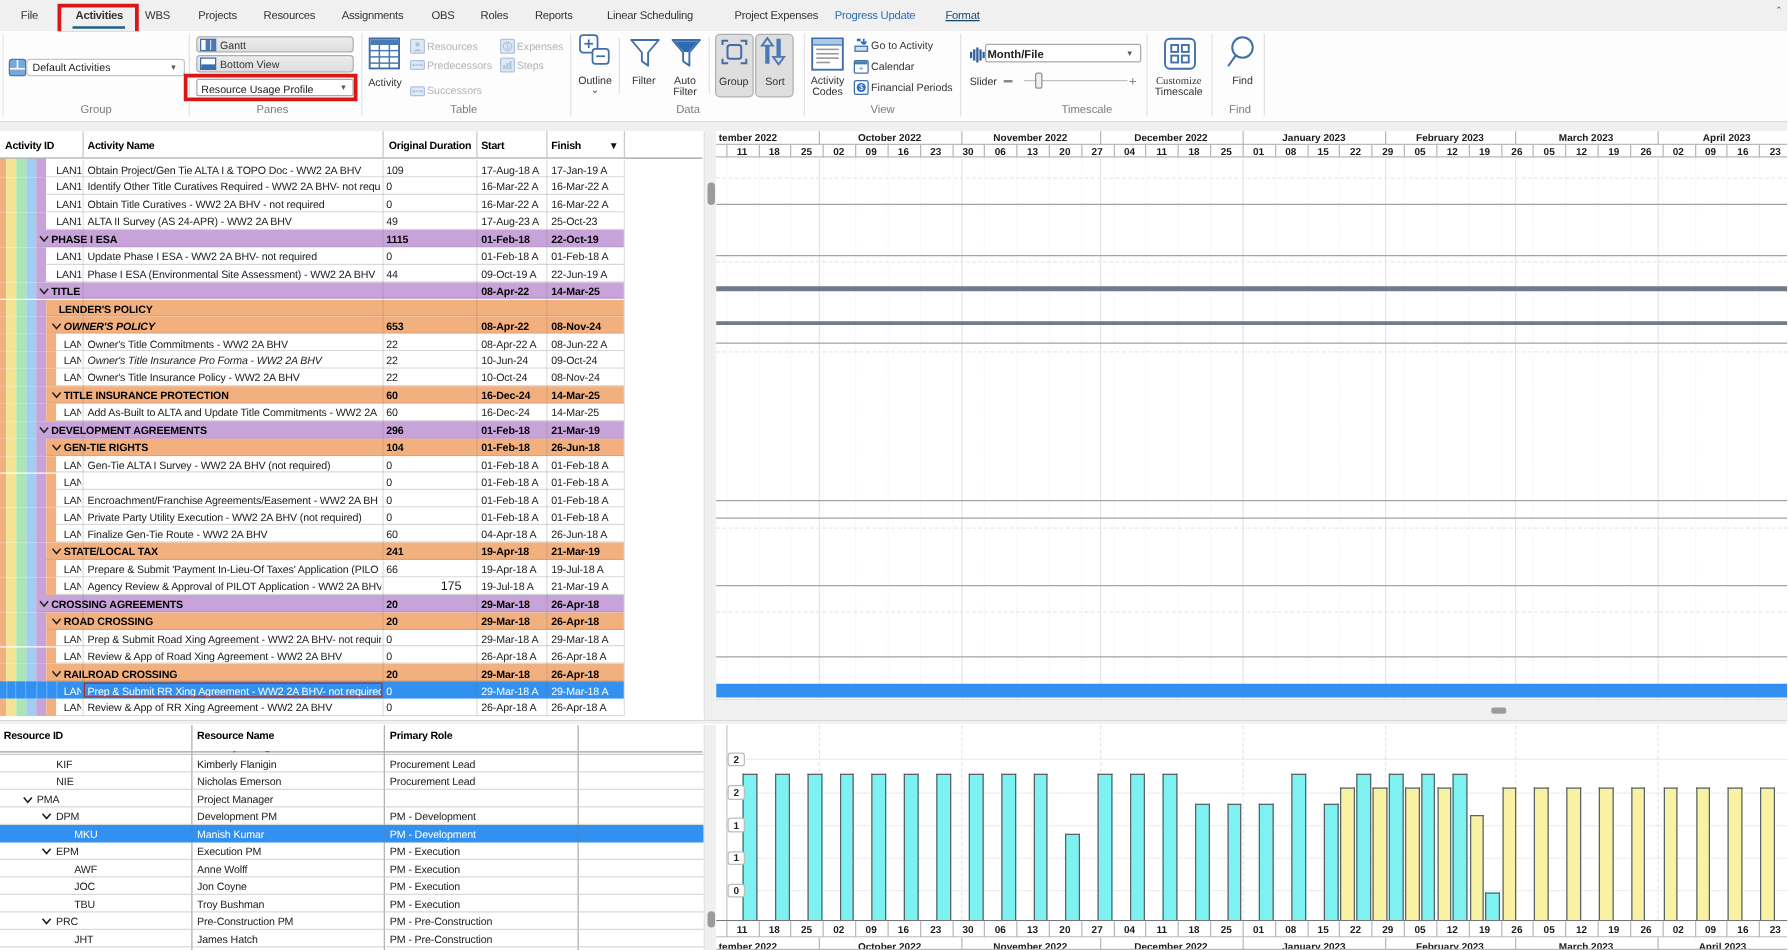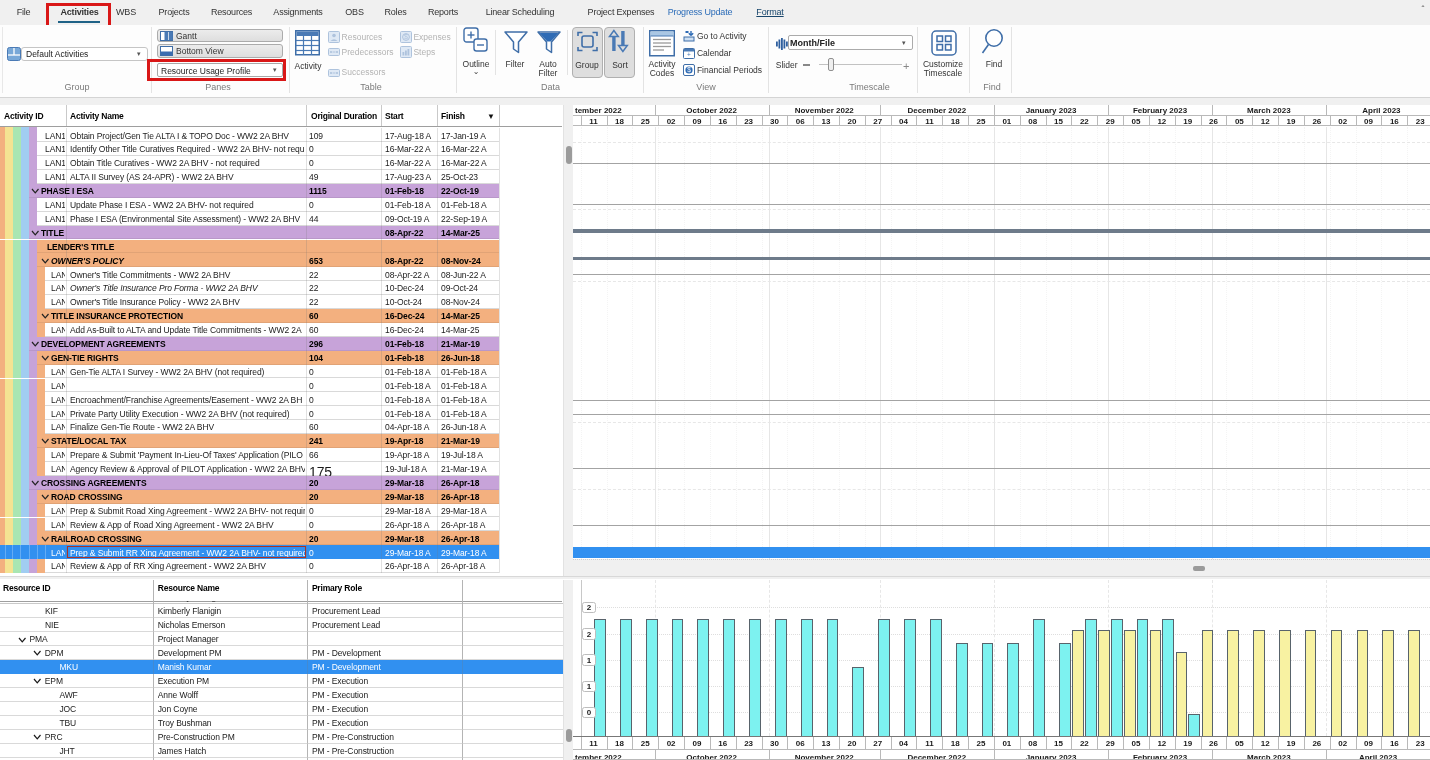--- a/index.html
+++ b/index.html
@@ -210,21 +210,21 @@
 <div class="t" style="left:903px;top:60px;width:10px;height:11px;font-size:11px;color:#888;">+</div>
 <svg style="left:930.5px;top:30px" width="26" height="26" viewBox="0 0 26 26">
 <rect x="1" y="1" width="24" height="24" rx="4" fill="#fff" stroke="#3f6ea8" stroke-width="1.5"></rect>
 <g fill="none" stroke="#3f6ea8" stroke-width="1.5">
 <rect x="6" y="6" width="5.5" height="5.5"></rect>
         <rect x="14.5" y="6" width="5.5" height="5.5"></rect>
 <rect x="6" y="14.5" width="5.5" height="5.5"></rect>
         <rect x="14.5" y="14.5" width="5.5" height="5.5"></rect>
 </g>
     </svg>
-<div class="t c" style="left:915px;top:59px;width:56px;height:11px;font-size:8.5px;color:#333;">Customize</div>
+<div class="t c" style="left:915px;top:59px;width:56px;height:11px;font-size:8.5px;color:#333;font-family:Liberation Serif, serif;">Customize</div>
 <div class="t c" style="left:915px;top:67.5px;width:56px;height:11px;font-size:8.5px;color:#333;">Timescale</div>
 <svg style="left:981px;top:27px" width="28" height="29" viewBox="0 0 28 29">
 <circle cx="13" cy="11" r="8.2" fill="#fff" stroke="#3f6ea8" stroke-width="1.6"></circle>
 <line x1="7.5" y1="17.5" x2="1.5" y2="26" stroke="#3f6ea8" stroke-width="1.6"></line>
 </svg>
 <div class="t c" style="left:975px;top:59px;width:38px;height:11px;font-size:8.5px;color:#333;">Find</div>
 <div style="left:0px;top:100px;width:1430px;height:5px;background:#f0f0f0;"></div>
 <div style="left:0px;top:105px;width:563px;height:21.5px;background:#fff;"></div>
 <div class="t" style="left:4px;top:110.5px;width:120px;height:11px;font-size:8.5px;letter-spacing:-0.2px;color:#000;font-weight:bold;">Activity ID</div>
 <div class="t" style="left:70px;top:110.5px;width:120px;height:11px;font-size:8.5px;letter-spacing:-0.2px;color:#000;font-weight:bold;">Activity Name</div>
@@ -314,39 +314,39 @@
 <div style="left:0px;top:211.70000000000002px;width:5.2px;height:13.9px;background:#f3b07f;"></div>
 <div style="left:5.2px;top:211.70000000000002px;width:7.6000000000000005px;height:13.9px;background:#f4e392;"></div>
 <div style="left:12.8px;top:211.70000000000002px;width:8.0px;height:13.9px;background:#a9e6b2;"></div>
 <div style="left:20.8px;top:211.70000000000002px;width:8.399999999999999px;height:13.9px;background:#a1cdf1;"></div>
 <div style="left:29.2px;top:211.70000000000002px;width:7.800000000000001px;height:13.9px;background:#c6a3d8;"></div>
 <div style="left:37px;top:211.70000000000002px;width:461.8px;height:13.9px;background:#fff;border-bottom:1px solid #d9d9d9;"></div>
 <div class="t" style="left:45px;top:213.9px;width:20.099999999999994px;height:10px;font-size:8.5px;letter-spacing:-0.1px;color:#1a1a1a;overflow:hidden;">LAN1</div>
 <div class="t" style="left:70px;top:213.9px;width:235px;height:10px;font-size:8.5px;letter-spacing:-0.1px;color:#1a1a1a;overflow:hidden;">Phase I ESA (Environmental Site Assessment) - WW2 2A BHV</div>
 <div class="t" style="left:309px;top:213.9px;width:60px;height:10px;font-size:8.5px;letter-spacing:-0.1px;color:#1a1a1a;">44</div>
 <div class="t" style="left:385px;top:213.9px;width:52px;height:10px;font-size:8.5px;letter-spacing:-0.1px;color:#1a1a1a;">09-Oct-19 A</div>
-<div class="t" style="left:441px;top:213.9px;width:56px;height:10px;font-size:8.5px;letter-spacing:-0.1px;color:#1a1a1a;">22-Sep-19 A</div>
+<div class="t" style="left:441px;top:213.9px;width:56px;height:10px;font-size:8.5px;letter-spacing:-0.1px;color:#1a1a1a;">22-Jun-19 A</div>
 <div style="left:0px;top:225.60000000000002px;width:5.2px;height:13.9px;background:#f3b07f;"></div>
 <div style="left:5.2px;top:225.60000000000002px;width:7.6000000000000005px;height:13.9px;background:#f4e392;"></div>
 <div style="left:12.8px;top:225.60000000000002px;width:8.0px;height:13.9px;background:#a9e6b2;"></div>
 <div style="left:20.8px;top:225.60000000000002px;width:8.399999999999999px;height:13.9px;background:#a1cdf1;"></div>
 <div style="left:29.2px;top:225.60000000000002px;width:469.6px;height:13.9px;background:#c7a3d9;border-bottom:1px solid rgba(0,0,0,0.07);"></div>
 <svg style="left:31px;top:229.8px" width="8.5" height="5.8" viewBox="0 0 8.5 5.8">
       <polyline points="1,1 4.25,4.8 7.5,1" fill="none" stroke="#222" stroke-width="1.2"></polyline>
     </svg>
 <div class="t" style="left:41px;top:227.8px;width:260px;height:10px;font-size:8.5px;letter-spacing:-0.1px;color:#000;font-weight:bold;">TITLE</div>
 <div class="t" style="left:385px;top:227.8px;width:52px;height:10px;font-size:8.5px;letter-spacing:-0.1px;color:#000;font-weight:bold;">08-Apr-22</div>
 <div class="t" style="left:441px;top:227.8px;width:56px;height:10px;font-size:8.5px;letter-spacing:-0.1px;color:#000;font-weight:bold;">14-Mar-25</div>
 <div style="left:0px;top:239.5px;width:5.2px;height:13.9px;background:#f3b07f;"></div>
 <div style="left:5.2px;top:239.5px;width:7.6000000000000005px;height:13.9px;background:#f4e392;"></div>
 <div style="left:12.8px;top:239.5px;width:8.0px;height:13.9px;background:#a9e6b2;"></div>
 <div style="left:20.8px;top:239.5px;width:8.399999999999999px;height:13.9px;background:#a1cdf1;"></div>
 <div style="left:29.2px;top:239.5px;width:7.800000000000001px;height:13.9px;background:#c6a3d8;"></div>
 <div style="left:37px;top:239.5px;width:461.8px;height:13.9px;background:#f3b07f;border-bottom:1px solid rgba(0,0,0,0.07);"></div>
-<div class="t" style="left:47px;top:241.7px;width:260px;height:10px;font-size:8.5px;letter-spacing:-0.1px;color:#000;font-weight:bold;">LENDER'S TITLE</div>
+<div class="t" style="left:47px;top:241.7px;width:260px;height:10px;font-size:8.5px;letter-spacing:-0.1px;color:#000;font-weight:bold;">LENDER'S POLICY</div>
 <div style="left:0px;top:253.40000000000003px;width:5.2px;height:13.9px;background:#f3b07f;"></div>
 <div style="left:5.2px;top:253.40000000000003px;width:7.6000000000000005px;height:13.9px;background:#f4e392;"></div>
 <div style="left:12.8px;top:253.40000000000003px;width:8.0px;height:13.9px;background:#a9e6b2;"></div>
 <div style="left:20.8px;top:253.40000000000003px;width:8.399999999999999px;height:13.9px;background:#a1cdf1;"></div>
 <div style="left:29.2px;top:253.40000000000003px;width:7.800000000000001px;height:13.9px;background:#c6a3d8;"></div>
 <div style="left:37px;top:253.40000000000003px;width:461.8px;height:13.9px;background:#f3b07f;border-bottom:1px solid rgba(0,0,0,0.07);"></div>
 <svg style="left:41px;top:257.6px" width="8.5" height="5.8" viewBox="0 0 8.5 5.8">
       <polyline points="1,1 4.25,4.8 7.5,1" fill="none" stroke="#222" stroke-width="1.2"></polyline>
     </svg>
 <div class="t" style="left:51px;top:255.60000000000002px;width:260px;height:10px;font-size:8.5px;letter-spacing:-0.1px;color:#000;font-weight:bold;font-style:italic;">OWNER'S POLICY</div>
@@ -368,21 +368,21 @@
 <div style="left:0px;top:281.20000000000005px;width:5.2px;height:13.9px;background:#f3b07f;"></div>
 <div style="left:5.2px;top:281.20000000000005px;width:7.6000000000000005px;height:13.9px;background:#f4e392;"></div>
 <div style="left:12.8px;top:281.20000000000005px;width:8.0px;height:13.9px;background:#a9e6b2;"></div>
 <div style="left:20.8px;top:281.20000000000005px;width:8.399999999999999px;height:13.9px;background:#a1cdf1;"></div>
 <div style="left:29.2px;top:281.20000000000005px;width:7.800000000000001px;height:13.9px;background:#c6a3d8;"></div>
 <div style="left:37px;top:281.20000000000005px;width:8.200000000000003px;height:13.9px;background:#f3b07f;"></div>
 <div style="left:45.2px;top:281.20000000000005px;width:453.6px;height:13.9px;background:#fff;border-bottom:1px solid #d9d9d9;"></div>
 <div class="t" style="left:51px;top:283.40000000000003px;width:14.099999999999994px;height:10px;font-size:8.5px;letter-spacing:-0.1px;color:#1a1a1a;overflow:hidden;">LAN</div>
 <div class="t" style="left:70px;top:283.40000000000003px;width:235px;height:10px;font-size:8.5px;letter-spacing:-0.1px;color:#1a1a1a;overflow:hidden;font-style:italic;">Owner's Title Insurance Pro Forma - WW2 2A BHV</div>
 <div class="t" style="left:309px;top:283.40000000000003px;width:60px;height:10px;font-size:8.5px;letter-spacing:-0.1px;color:#1a1a1a;">22</div>
-<div class="t" style="left:385px;top:283.40000000000003px;width:52px;height:10px;font-size:8.5px;letter-spacing:-0.1px;color:#1a1a1a;">10-Dec-24</div>
+<div class="t" style="left:385px;top:283.40000000000003px;width:52px;height:10px;font-size:8.5px;letter-spacing:-0.1px;color:#1a1a1a;">10-Jun-24</div>
 <div class="t" style="left:441px;top:283.40000000000003px;width:56px;height:10px;font-size:8.5px;letter-spacing:-0.1px;color:#1a1a1a;">09-Oct-24</div>
 <div style="left:0px;top:295.1px;width:5.2px;height:13.9px;background:#f3b07f;"></div>
 <div style="left:5.2px;top:295.1px;width:7.6000000000000005px;height:13.9px;background:#f4e392;"></div>
 <div style="left:12.8px;top:295.1px;width:8.0px;height:13.9px;background:#a9e6b2;"></div>
 <div style="left:20.8px;top:295.1px;width:8.399999999999999px;height:13.9px;background:#a1cdf1;"></div>
 <div style="left:29.2px;top:295.1px;width:7.800000000000001px;height:13.9px;background:#c6a3d8;"></div>
 <div style="left:37px;top:295.1px;width:8.200000000000003px;height:13.9px;background:#f3b07f;"></div>
 <div style="left:45.2px;top:295.1px;width:453.6px;height:13.9px;background:#fff;border-bottom:1px solid #d9d9d9;"></div>
 <div class="t" style="left:51px;top:297.3px;width:14.099999999999994px;height:10px;font-size:8.5px;letter-spacing:-0.1px;color:#1a1a1a;overflow:hidden;">LAN</div>
 <div class="t" style="left:70px;top:297.3px;width:235px;height:10px;font-size:8.5px;letter-spacing:-0.1px;color:#1a1a1a;overflow:hidden;">Owner's Title Insurance Policy - WW2 2A BHV</div>
@@ -526,21 +526,21 @@
 <div class="t" style="left:441px;top:450.2px;width:56px;height:10px;font-size:8.5px;letter-spacing:-0.1px;color:#1a1a1a;">19-Jul-18 A</div>
 <div style="left:0px;top:461.90000000000003px;width:5.2px;height:13.9px;background:#f3b07f;"></div>
 <div style="left:5.2px;top:461.90000000000003px;width:7.6000000000000005px;height:13.9px;background:#f4e392;"></div>
 <div style="left:12.8px;top:461.90000000000003px;width:8.0px;height:13.9px;background:#a9e6b2;"></div>
 <div style="left:20.8px;top:461.90000000000003px;width:8.399999999999999px;height:13.9px;background:#a1cdf1;"></div>
 <div style="left:29.2px;top:461.90000000000003px;width:7.800000000000001px;height:13.9px;background:#c6a3d8;"></div>
 <div style="left:37px;top:461.90000000000003px;width:8.200000000000003px;height:13.9px;background:#f3b07f;"></div>
 <div style="left:45.2px;top:461.90000000000003px;width:453.6px;height:13.9px;background:#fff;border-bottom:1px solid #d9d9d9;"></div>
 <div class="t" style="left:51px;top:464.1px;width:14.099999999999994px;height:10px;font-size:8.5px;letter-spacing:-0.1px;color:#1a1a1a;overflow:hidden;">LAN</div>
 <div class="t" style="left:70px;top:464.1px;width:235px;height:10px;font-size:8.5px;letter-spacing:-0.1px;color:#1a1a1a;overflow:hidden;">Agency Review &amp; Approval of PILOT Application - WW2 2A BHV</div>
-<div class="t" style="left:309px;top:464.1px;width:60px;height:10px;font-size:14px;letter-spacing:-0.1px;color:#1a1a1a;">175</div>
+<div class="t" style="left:309px;top:464.1px;width:60px;height:10px;font-size:10px;letter-spacing:-0.1px;color:#1a1a1a;text-align:right;">175</div>
 <div class="t" style="left:385px;top:464.1px;width:52px;height:10px;font-size:8.5px;letter-spacing:-0.1px;color:#1a1a1a;">19-Jul-18 A</div>
 <div class="t" style="left:441px;top:464.1px;width:56px;height:10px;font-size:8.5px;letter-spacing:-0.1px;color:#1a1a1a;">21-Mar-19 A</div>
 <div style="left:0px;top:475.8px;width:5.2px;height:13.9px;background:#f3b07f;"></div>
 <div style="left:5.2px;top:475.8px;width:7.6000000000000005px;height:13.9px;background:#f4e392;"></div>
 <div style="left:12.8px;top:475.8px;width:8.0px;height:13.9px;background:#a9e6b2;"></div>
 <div style="left:20.8px;top:475.8px;width:8.399999999999999px;height:13.9px;background:#a1cdf1;"></div>
 <div style="left:29.2px;top:475.8px;width:469.6px;height:13.9px;background:#c7a3d9;border-bottom:1px solid rgba(0,0,0,0.07);"></div>
 <svg style="left:31px;top:480.0px" width="8.5" height="5.8" viewBox="0 0 8.5 5.8">
       <polyline points="1,1 4.25,4.8 7.5,1" fill="none" stroke="#222" stroke-width="1.2"></polyline>
     </svg>

